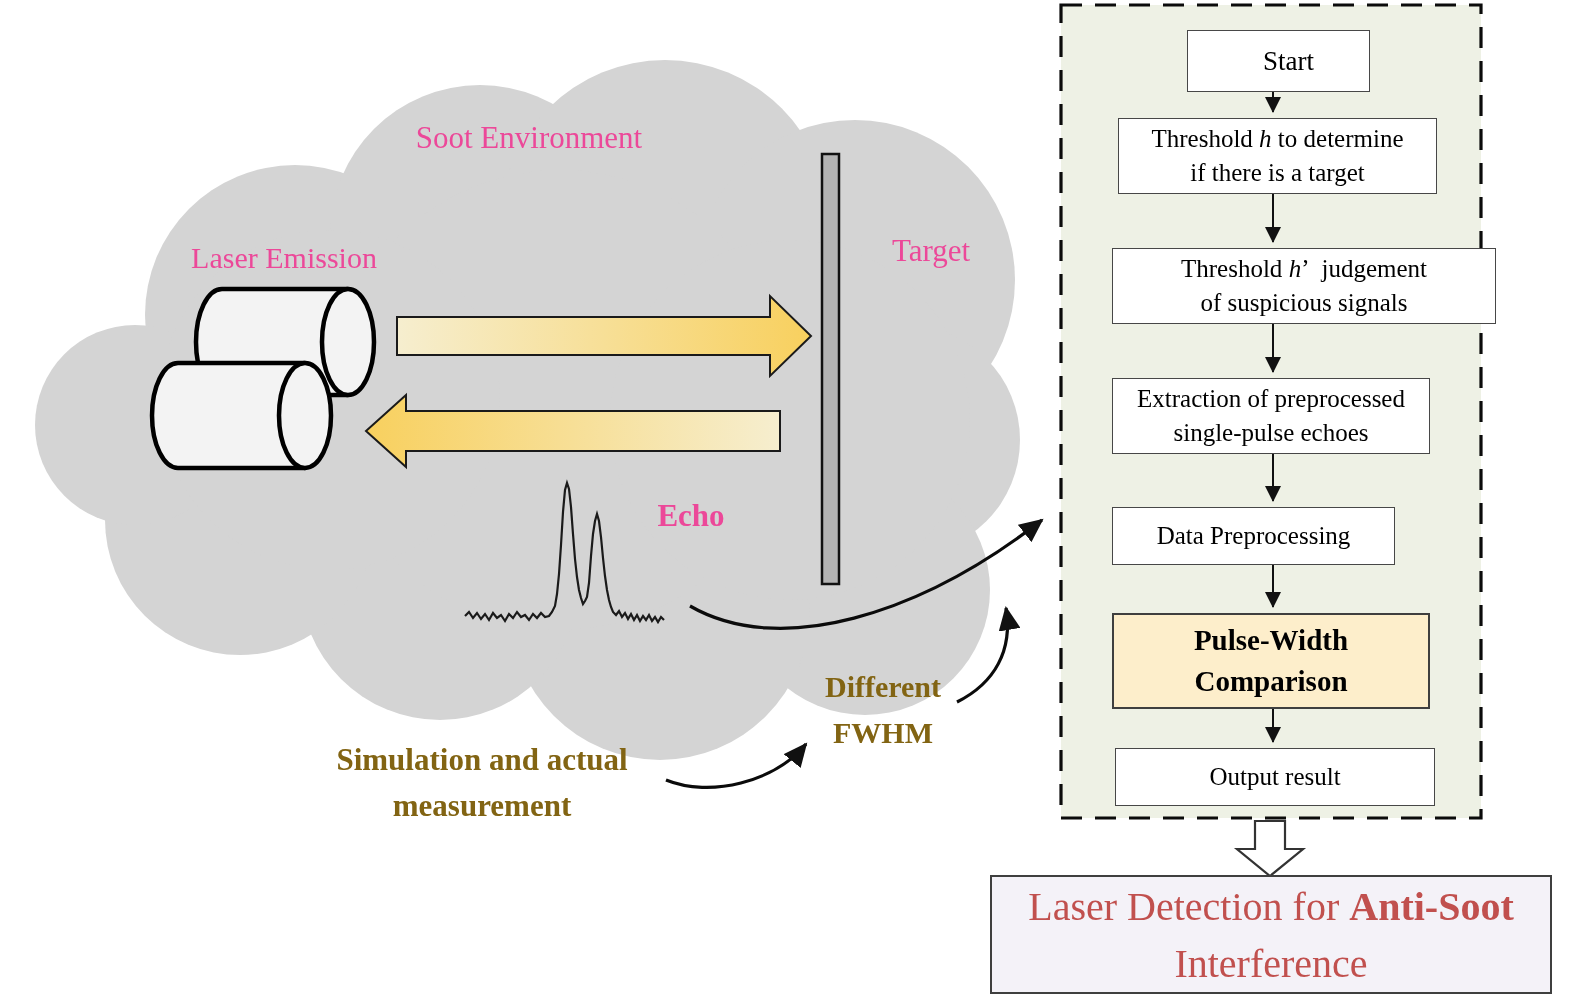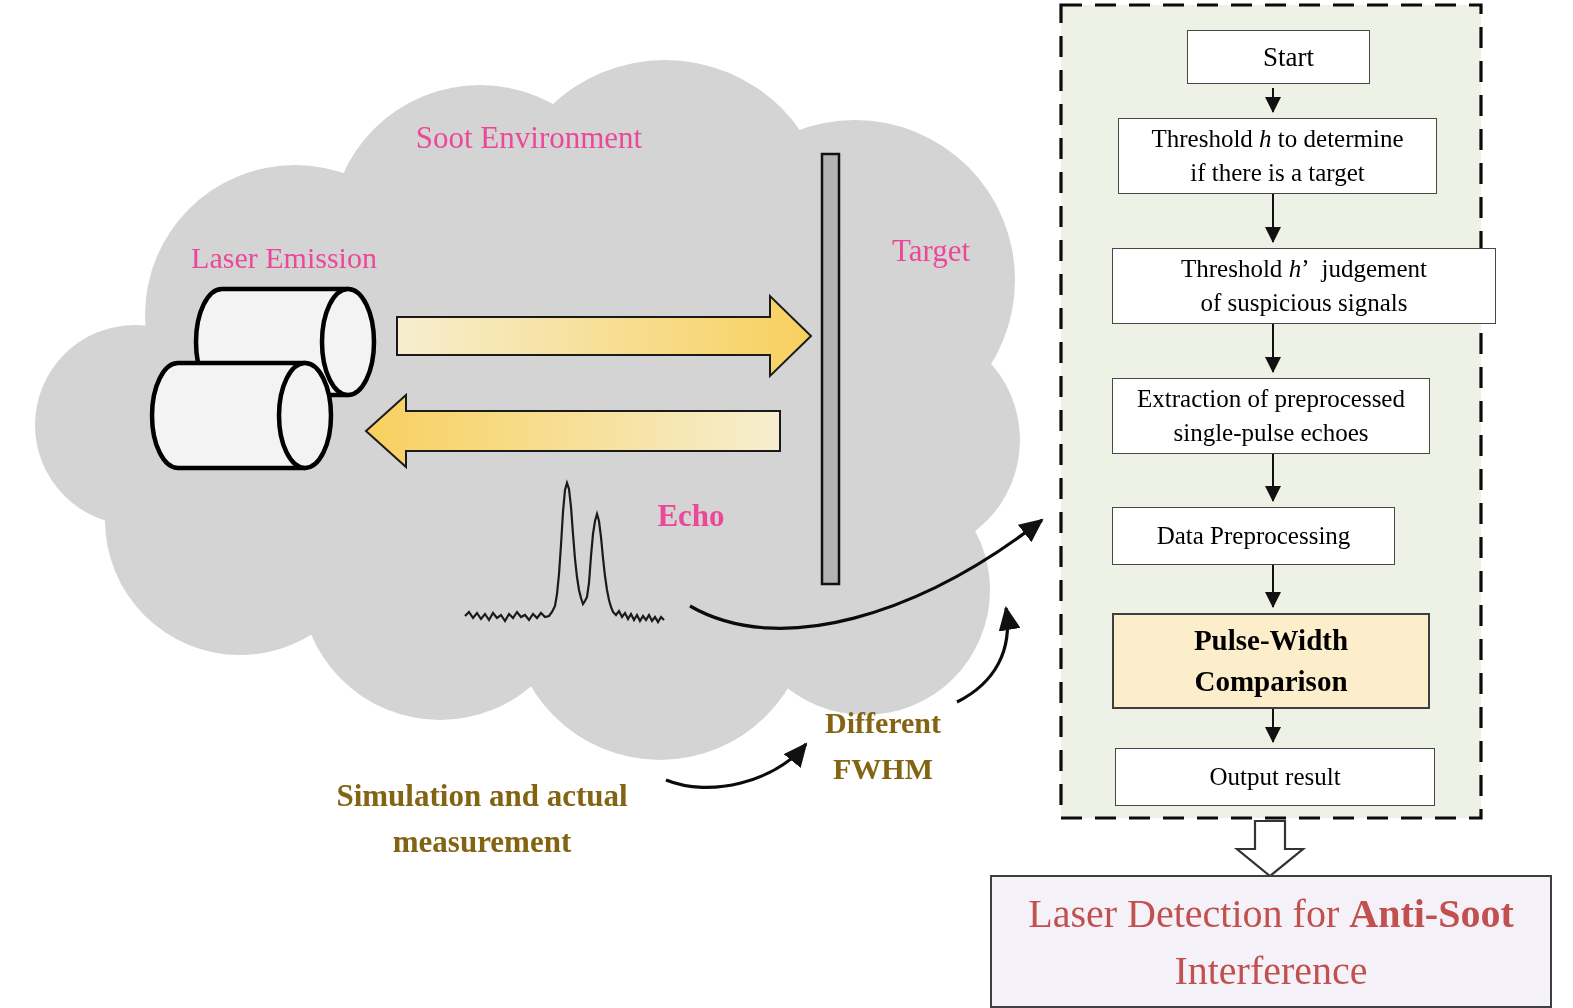--- a/index.html
+++ b/index.html
@@ -9,41 +9,41 @@
     font-family:"Liberation Serif","DejaVu Serif",serif;
   }
   .gfx { position:absolute; left:0; top:0; pointer-events:none; }
 
   .lbl { position:absolute; color:#ec4899; text-align:center; white-space:nowrap; }
   .lbl-soot      { left:398px; top:120px; width:262px; font-size:31px; }
   .lbl-emission  { left:168px; top:241px; width:232px; font-size:30px; }
   .lbl-reception { left:95px;  top:484px; width:245px; font-size:30px; }
   .lbl-target    { left:848px; top:233px; width:110px; font-size:31px; text-align:left;margin-left:44px;}
   .lbl-echo      { left:636px; top:498px; width:110px; font-size:31px; font-weight:bold; }
-  .lbl-gold { position:absolute; color:var(--gold_text,#826413); font-weight:bold; text-align:center;margin-top:36px; }
+  .lbl-gold { position:absolute; color:var(--gold_text,#826413); font-weight:bold; text-align:center; }
   .lbl-fwhm { left:793px; top:664px; width:180px; font-size:30px; line-height:46px; }
   .lbl-sim  { left:282px; top:737px; width:400px; font-size:31px; line-height:46px; }
 
   .fbox {
     position:absolute; box-sizing:border-box; background:#ffffff;
     border:1.5px solid #474747; color:#000;
     display:flex; flex-direction:column; justify-content:center; align-items:center;
     text-align:center; font-size:25px; line-height:34px;
   }
   .fbox .ln { display:block; }
-  .box-start  { left:1187px; top:30px;  width:183px; height:54px; font-size:27px;padding-left:20px; }
+  .box-start  { left:1187px; top:30px;  width:183px; height:62px; font-size:27px;padding-left:20px; }
   .box-th1    { left:1118px; top:118px; width:319px; height:76px; }
   .box-th2    { left:1112px; top:248px; width:384px; height:76px; }
   .box-extr   { left:1112px; top:378px; width:318px; height:76px; }
   .box-prep   { left:1112px; top:507px; width:283px; height:58px; }
   .box-pulse  { left:1112px; top:613px; width:318px; height:96px;
                 background:var(--pulse_box_bg,#fdeecb); border:2px solid #3f3f3f;
                 font-weight:bold; font-size:29px; line-height:41px; }
   .box-out    { left:1115px; top:748px; width:320px; height:58px; }
-  .box-result { left:990px;  top:875px; width:562px; height:133px;
+  .box-result { left:990px;  top:875px; width:562px; height:119px;
                 background:var(--result_bg,#f4f2f8); border:2px solid #3f3f3f;
                 color:var(--result_text,#c1504e); font-size:40px; line-height:57px; }
   .box-result b { font-weight:bold; }
   .var-h { font-style:italic; }
   .gap-left { margin-left:12px; }
 </style>
 </head>
 <body>
 
 <div class="canvas">

